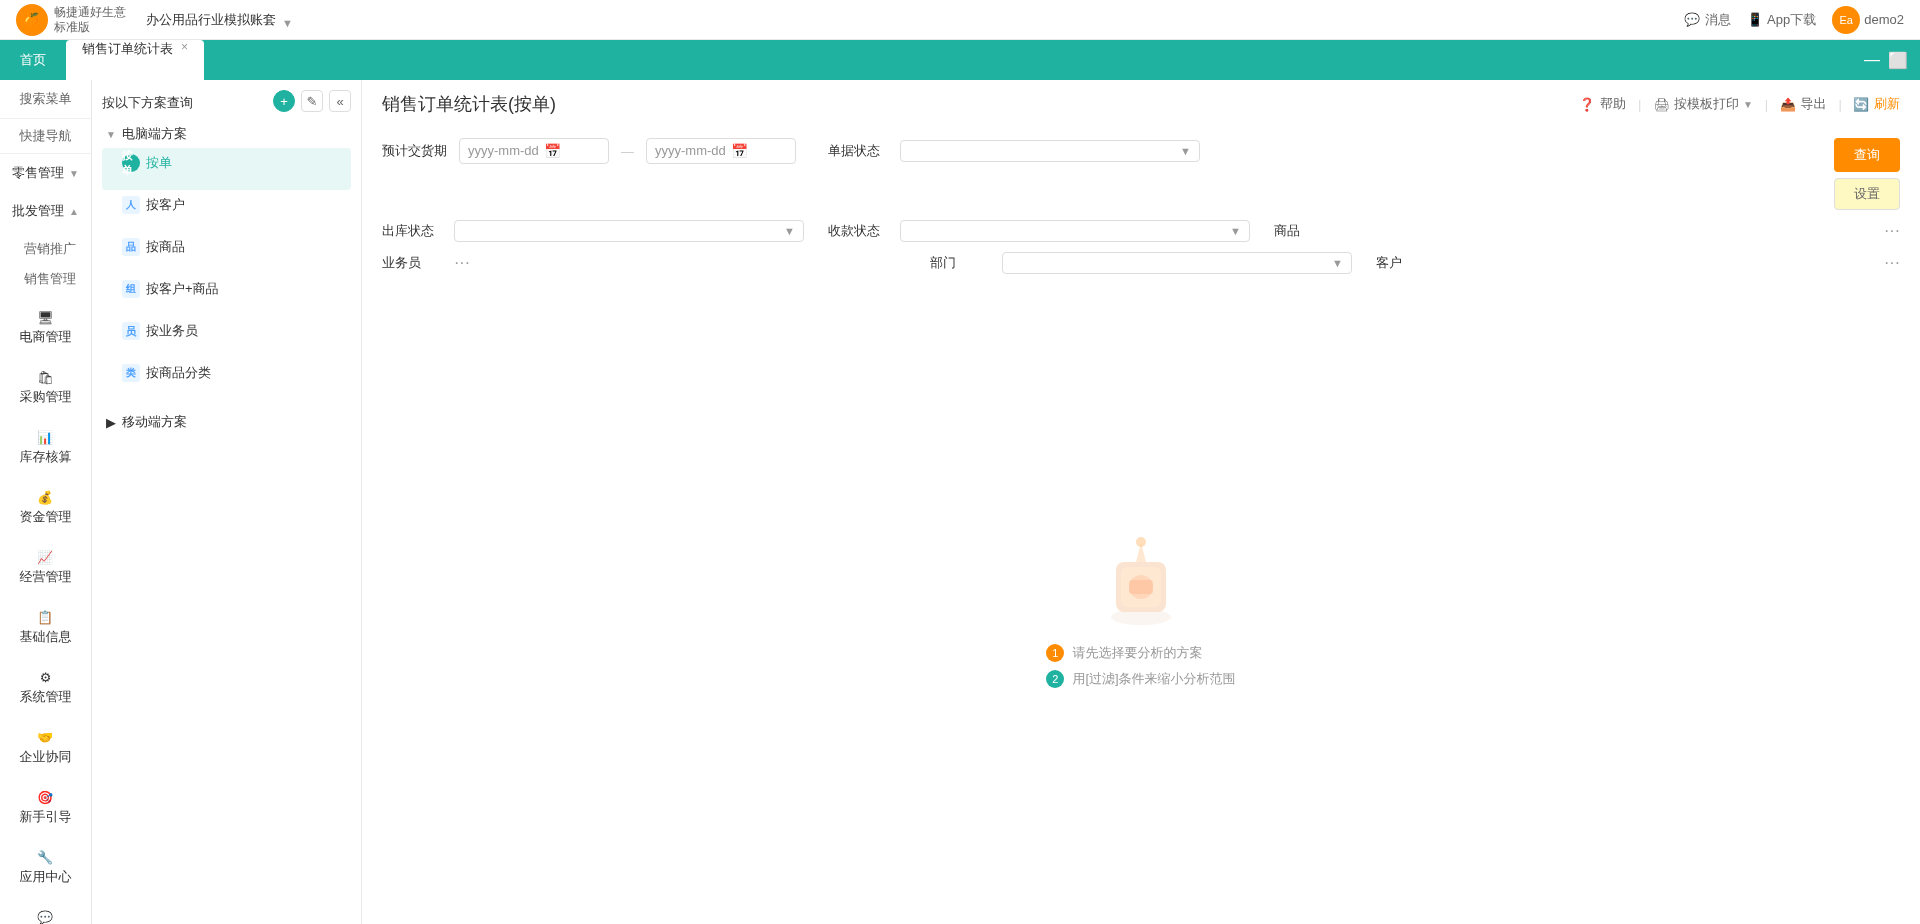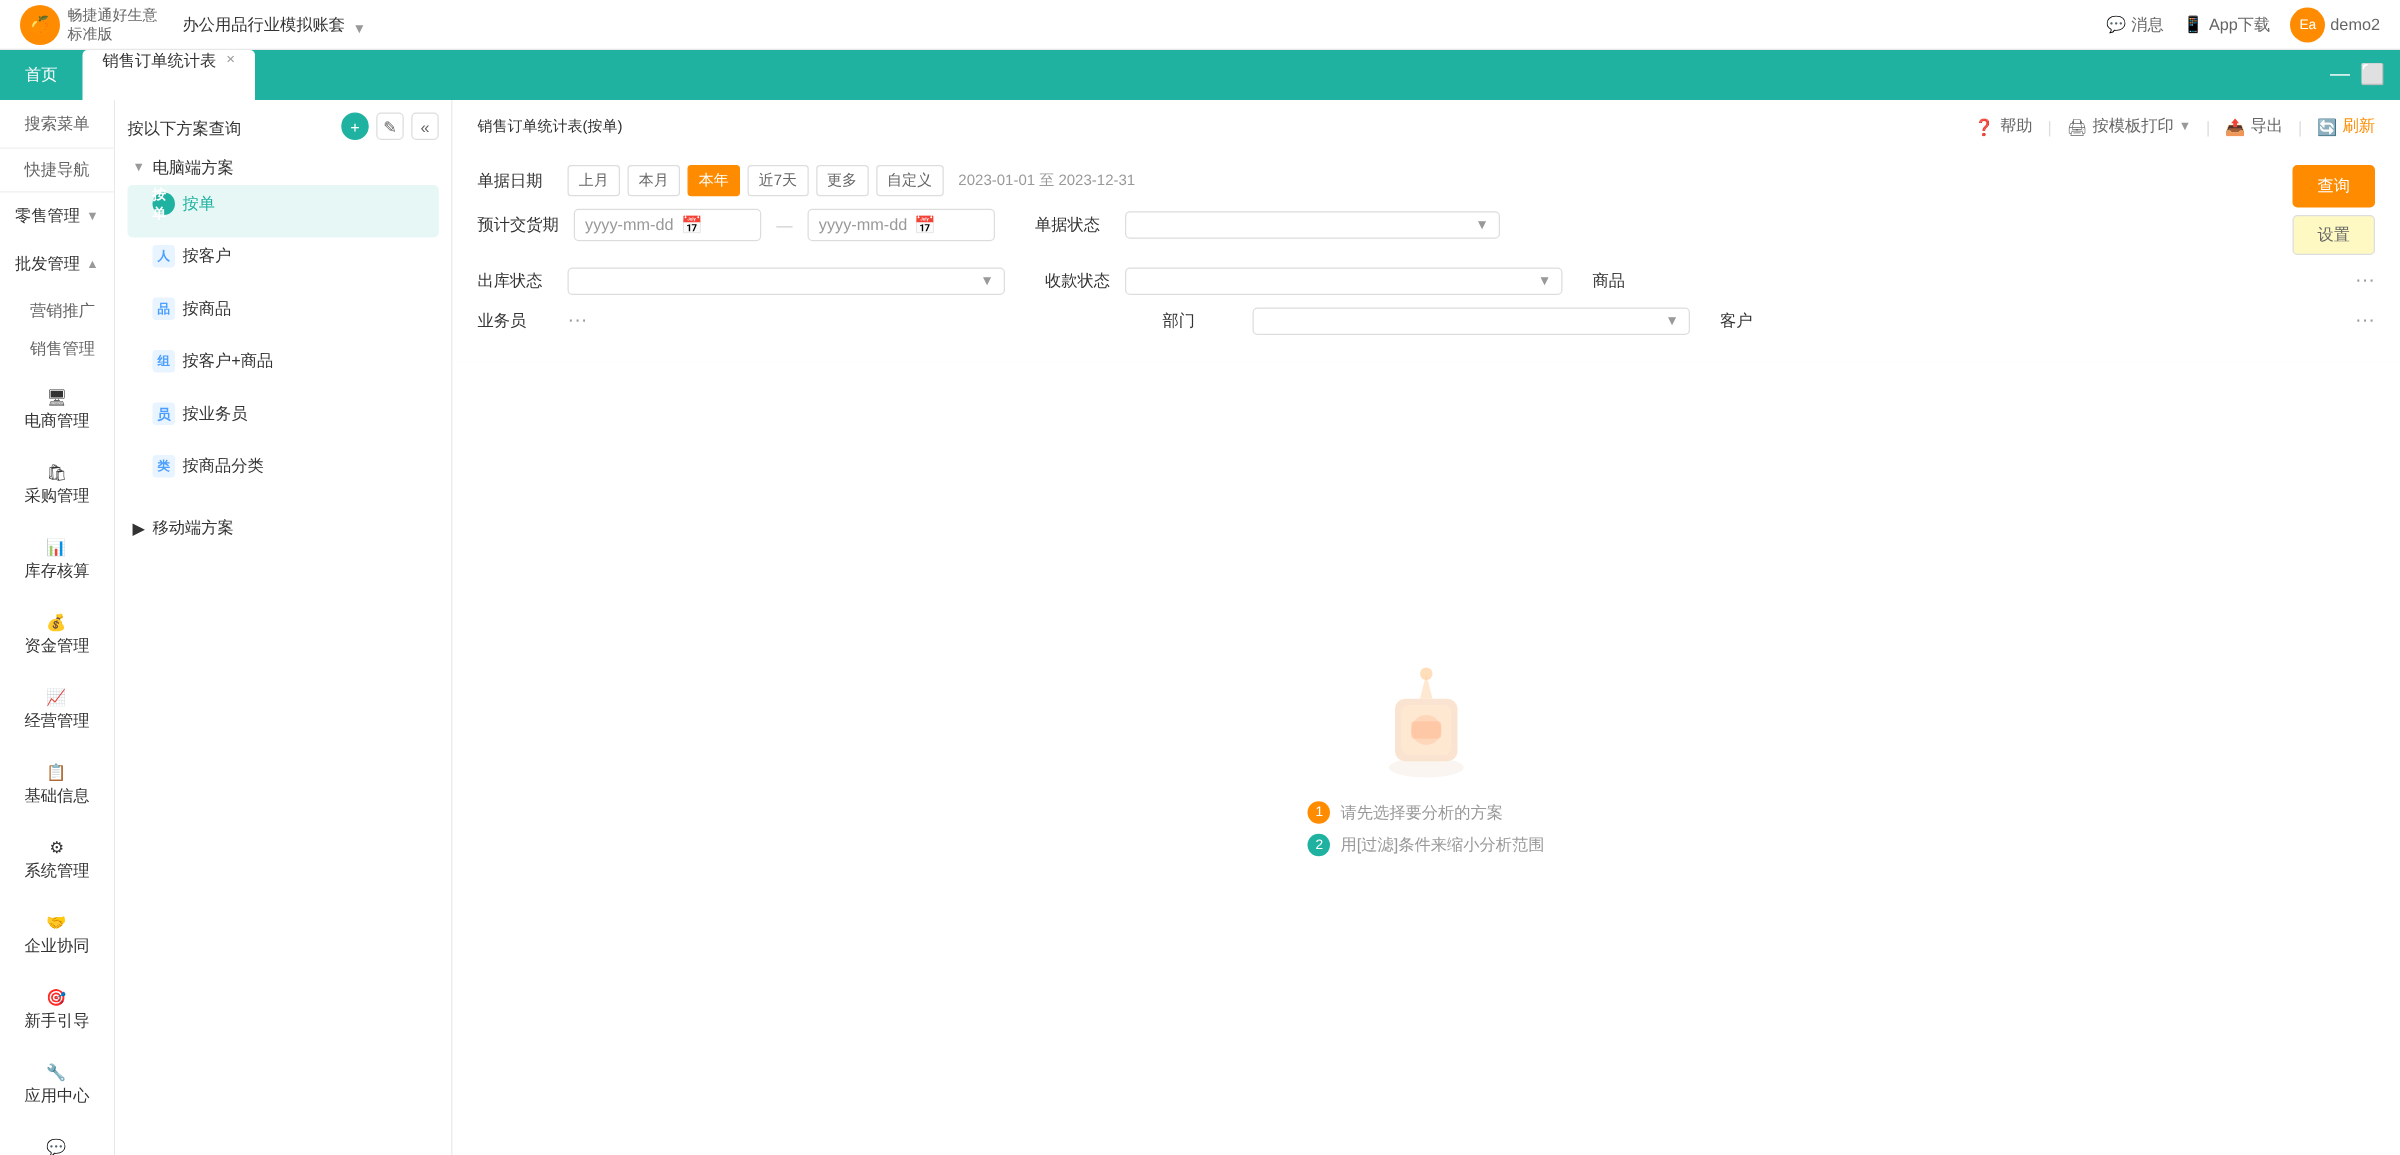--- a/index.html
+++ b/index.html
@@ -197,21 +197,21 @@
       flex-direction: column;
       overflow: hidden;
       background: #f5f5f5;
     }
     .page-title-row {
       display: flex;
       align-items: center;
       justify-content: space-between;
       margin-bottom: 12px;
     }
-    .page-title { font-size: 12px; color: #333; font-weight: 500; }
+    .page-title { font-size: 18px; color: #333; font-weight: 500; }
     .page-actions { display: flex; align-items: center; gap: 12px; font-size: 13px; color: #666; }
     .page-action { display: flex; align-items: center; gap: 4px; cursor: pointer; }
     .page-action.orange { color: #ff8c00; }
     .action-divider { color: #ddd; }
 
     
     .filter-area {
       padding: 10px 0 0 0;
     }
     .filter-row {
@@ -541,32 +541,20 @@
               <span>🔄</span>
               <span>刷新</span>
             </div>
           </div>
         </div>
 
         <div class="filter-area">
 
           <div style="display:flex; align-items:flex-start; gap:16px; margin-bottom:10px;">
             <div style="flex:1;">
-              <div class="filter-row">
-                <span class="filter-label">单据日期</span>
-                <div class="filter-date-group">
-                  <button class="date-btn">上月</button>
-                  <button class="date-btn">本月</button>
-                  <button class="date-btn active">本年</button>
-                  <button class="date-btn">近7天</button>
-                  <button class="date-btn">更多</button>
-                  <button class="date-btn">自定义</button>
-                </div>
-                <span class="date-range-text">2023-01-01 至 2023-12-31</span>
-              </div>
 
               <div class="filter-row">
                 <span class="filter-label">预计交货期</span>
                 <div class="filter-input">
                   <span>yyyy-mm-dd</span>
                   <span class="cal-icon">📅</span>
                 </div>
                 <span class="filter-separator">—</span>
                 <div class="filter-input">
                   <span>yyyy-mm-dd</span>
@@ -585,21 +573,21 @@
               <button class="setting-btn">设置</button>
             </div>
           </div>
 
           <div class="filter-row">
             <span class="filter-label">出库状态</span>
             <div class="filter-select" style="flex:1;max-width:350px;">
               <span style="color:#ccc;"></span>
               <span class="chevron-down">▼</span>
             </div>
-            <span class="filter-label" style="margin-left:12px;text-align:right;">收款状态</span>
+            <span class="filter-label" style="margin-left:12px;">收款状态</span>
             <div class="filter-select" style="flex:1;max-width:350px;">
               <span style="color:#ccc;"></span>
               <span class="chevron-down">▼</span>
             </div>
             <span class="filter-label" style="margin-left:12px;">商品</span>
             <div style="flex:1; display:flex; align-items:center; justify-content:flex-end;">
               <span class="filter-dots">···</span>
             </div>
           </div>
 

